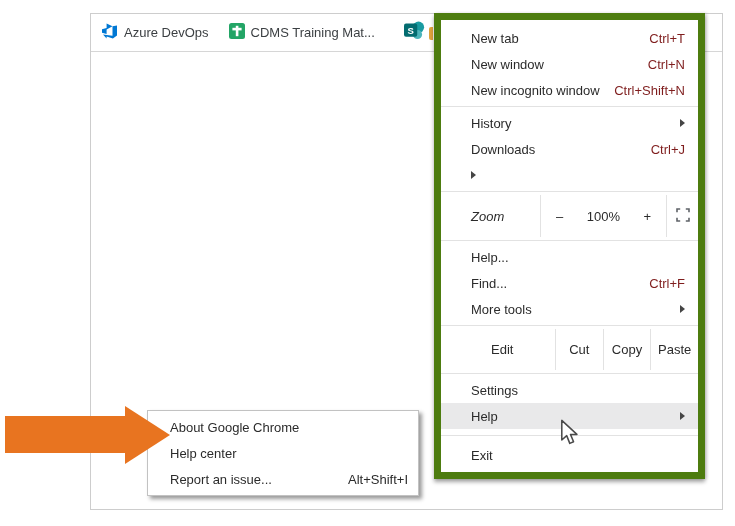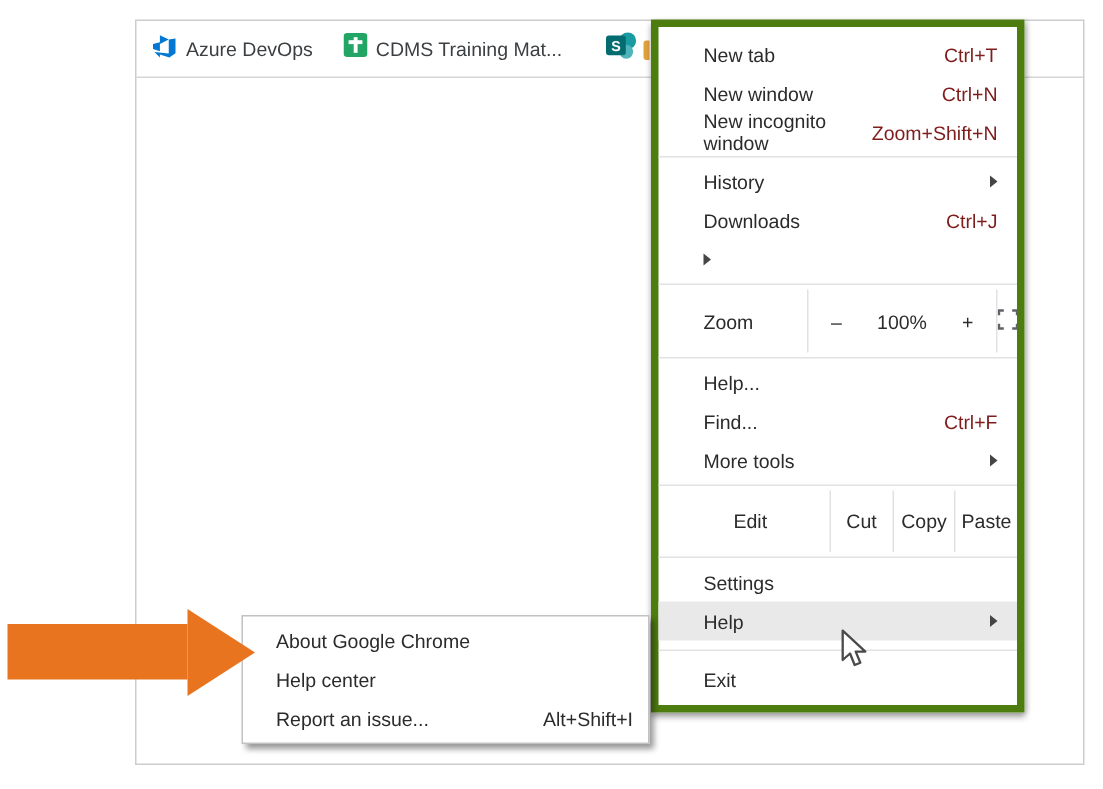--- a/index.html
+++ b/index.html
@@ -22,53 +22,53 @@
   .bm { display:flex; align-items:center; gap:6px; margin-right:20px; cursor:pointer; white-space:nowrap; }
   .bm-label { font-size:13px; color:#3b3f42; }
   .bm-sp { margin-left:9px; }
   .partial-favicon {
     position:absolute; left:429px; top:27px; width:4px; height:13px;
     background:#e2a33d; border-radius:2px 0 0 2px; z-index:4;
   }
 
   
   .menu {
-    position:absolute; left:434px; top:13px; width:249px;
-    background:#fff; border:5px solid #4d7c0f;
+    position:absolute; left:434px; top:13px; width:271px;
+    background:#fff; border:7px solid #4d7c0f;
     box-shadow:0 3px 4px rgba(0,0,0,.35), 2px 0 3px rgba(0,0,0,.12);
     padding:5px 0 4px; z-index:5; font-size:13px; color:#2b2b2b;
   }
   .mi { height:26px; display:flex; align-items:center; padding:0 13px 0 30px; cursor:pointer; }
   .mi .lbl { flex:1; }
   .mi .sc  { color:#7f1d1d; }
   .mi.hl { background:#e9e9ea; }
   .caret {
     width:0; height:0;
     border-left:5px solid #454545;
     border-top:4px solid transparent; border-bottom:4px solid transparent;
   }
   .sep { height:1px; background:#e2e2e2; margin:3px 0; }
   .sep.big { margin:6px 0; }
 
   .zoom-row { height:42px; display:flex; align-items:stretch; }
-  .z-label { flex:0 0 99px; display:flex; align-items:center; padding-left:30px; }
+  .z-label { flex:0 0 99px; display:flex; align-items:center; padding-left:30px;font-style:italic; }
   .z-controls {
     flex:0 0 127px; border-left:1px solid #e2e2e2; border-right:1px solid #e2e2e2;
     display:flex; align-items:center; justify-content:space-between; padding:0 15px;
   }
   .z-fs { flex:1; display:flex; align-items:center; justify-content:center; cursor:pointer; }
   .btn-reset { background:none; border:none; padding:0; font:inherit; color:inherit; cursor:pointer; }
 
   .edit-row { height:41px; display:flex; align-items:stretch;padding-left:20px; }
   .e-label { flex:0 0 94px; display:flex; align-items:center; padding-left:30px; }
   .e-cell { flex:1; border-left:1px solid #e2e2e2; display:flex; align-items:center; justify-content:center; cursor:pointer; }
 
   
   .submenu {
-    position:absolute; left:161px; top:410px; width:272px;
+    position:absolute; left:147px; top:410px; width:272px;
     background:#fff; border:1px solid #c2c2c2;
     box-shadow:3px 3px 4px rgba(0,0,0,.4);
     padding:3px 0; z-index:6; font-size:13px; color:#2b2b2b;
   }
   .smi { height:26px; display:flex; align-items:center; padding:0 10px 0 22px; cursor:pointer; }
   .smi .lbl { flex:1; }
 
   
   .arrow-body { position:absolute; left:5px; top:416px; width:120px; height:37px; background:#e87420; z-index:8; }
   .arrow-head {
@@ -130,21 +130,21 @@
     <div class="mi">
       <span class="lbl">New tab</span>
       <span class="sc">Ctrl+T</span>
     </div>
     <div class="mi">
       <span class="lbl">New window</span>
       <span class="sc">Ctrl+N</span>
     </div>
     <div class="mi">
       <span class="lbl">New incognito window</span>
-      <span class="sc">Zoom+Shift+N</span>
+      <span class="sc">Ctrl+Shift+N</span>
     </div>
 
     <div class="sep"></div>
 
     <div class="mi">
       <span class="lbl">History</span>
       <span class="caret"></span>
     </div>
     <div class="mi">
       <span class="lbl">Downloads</span>

